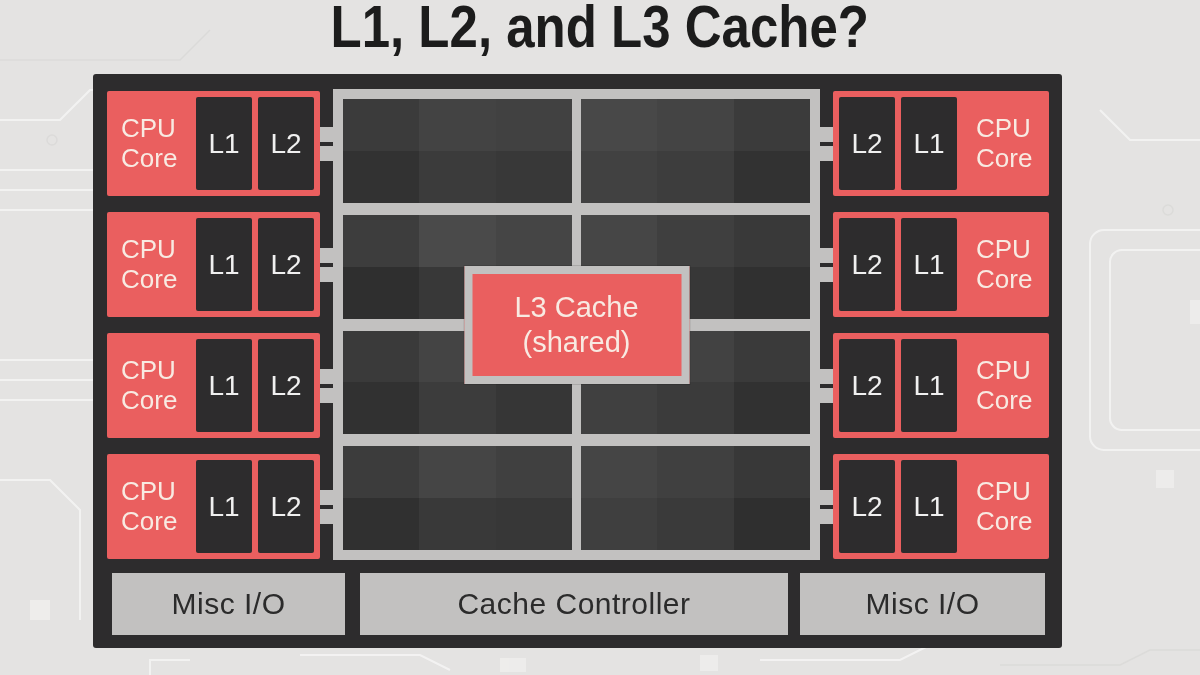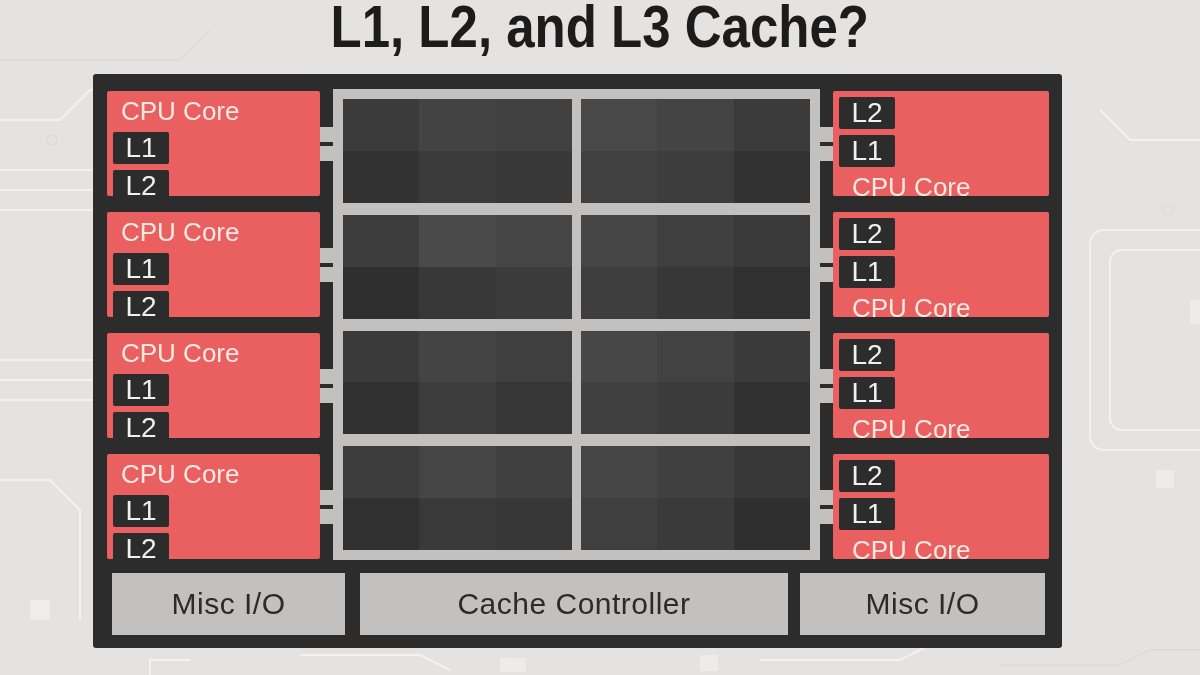--- a/index.html
+++ b/index.html
@@ -16,21 +16,21 @@
   }
   .chip{
     position:absolute;left:93px;top:74px;width:969px;height:574px;
     background:var(--chip,#2d2c2d);border-radius:3px;z-index:1;
   }
   .core-col{position:absolute;top:17px;height:468px;display:flex;flex-direction:column;justify-content:space-between;}
   .core-col.left{left:14px;width:213px;}
   .core-col.right{left:740px;width:216px;}
   .core{
     position:relative;height:105px;background:var(--red,#ea5f5f);border-radius:2px;
-    display:flex;padding:6px;gap:6px;box-sizing:border-box;flex-direction:column;
+    display:flex;padding:6px;gap:6px;box-sizing:border-box;
   }
   .core-label{
     flex:1;display:flex;align-items:center;color:var(--core-text,#f8eae2);
     font-size:26px;line-height:1.12;padding-left:8px;
   }
   .core-col.right .core-label{padding-left:13px;}
   .cache-block{
     width:56px;background:var(--chip,#2d2c2d);display:flex;align-items:center;justify-content:center;
     color:var(--cache-label-text,#f0f0f0);font-size:28px;border-radius:2px;flex:none;
   }
@@ -204,20 +204,24 @@
         <div class="tile" style="background: rgb(55, 55, 55);"></div>
       </div>
     <div class="panel">
         <div class="tile" style="background: rgb(69, 69, 69);"></div>
         <div class="tile" style="background: rgb(64, 64, 64);"></div>
         <div class="tile" style="background: rgb(56, 56, 56);"></div>
         <div class="tile" style="background: rgb(63, 63, 63);"></div>
         <div class="tile" style="background: rgb(58, 58, 58);"></div>
         <div class="tile" style="background: rgb(47, 47, 47);"></div>
       </div>
+    <div class="l3-box">
+      <span>L3 Cache</span>
+      <span>(shared)</span>
+    </div>
   </div>
 
   <div class="core-col right">
     <div class="core">
       <div class="cache-block">
           <span>L2</span>
         </div>
       <div class="cache-block">
           <span>L1</span>
         </div>

